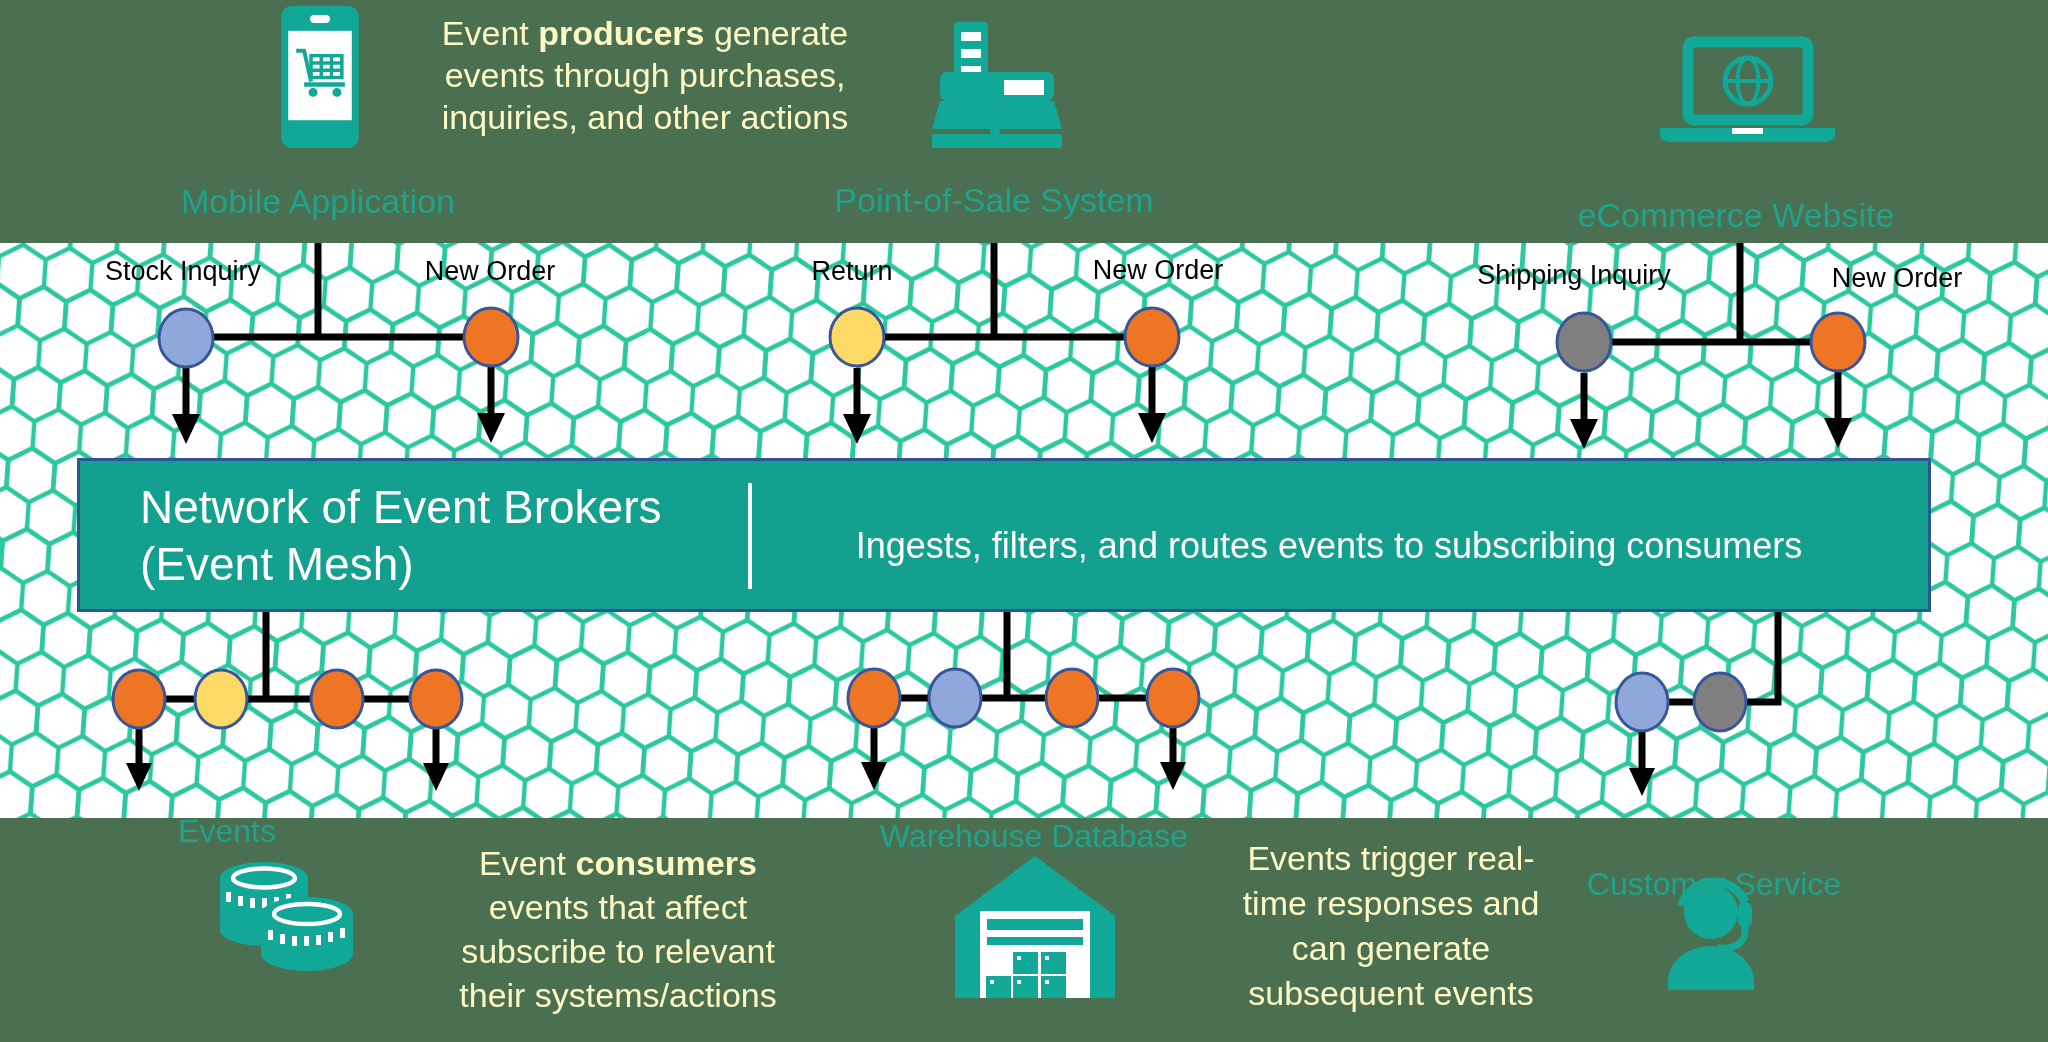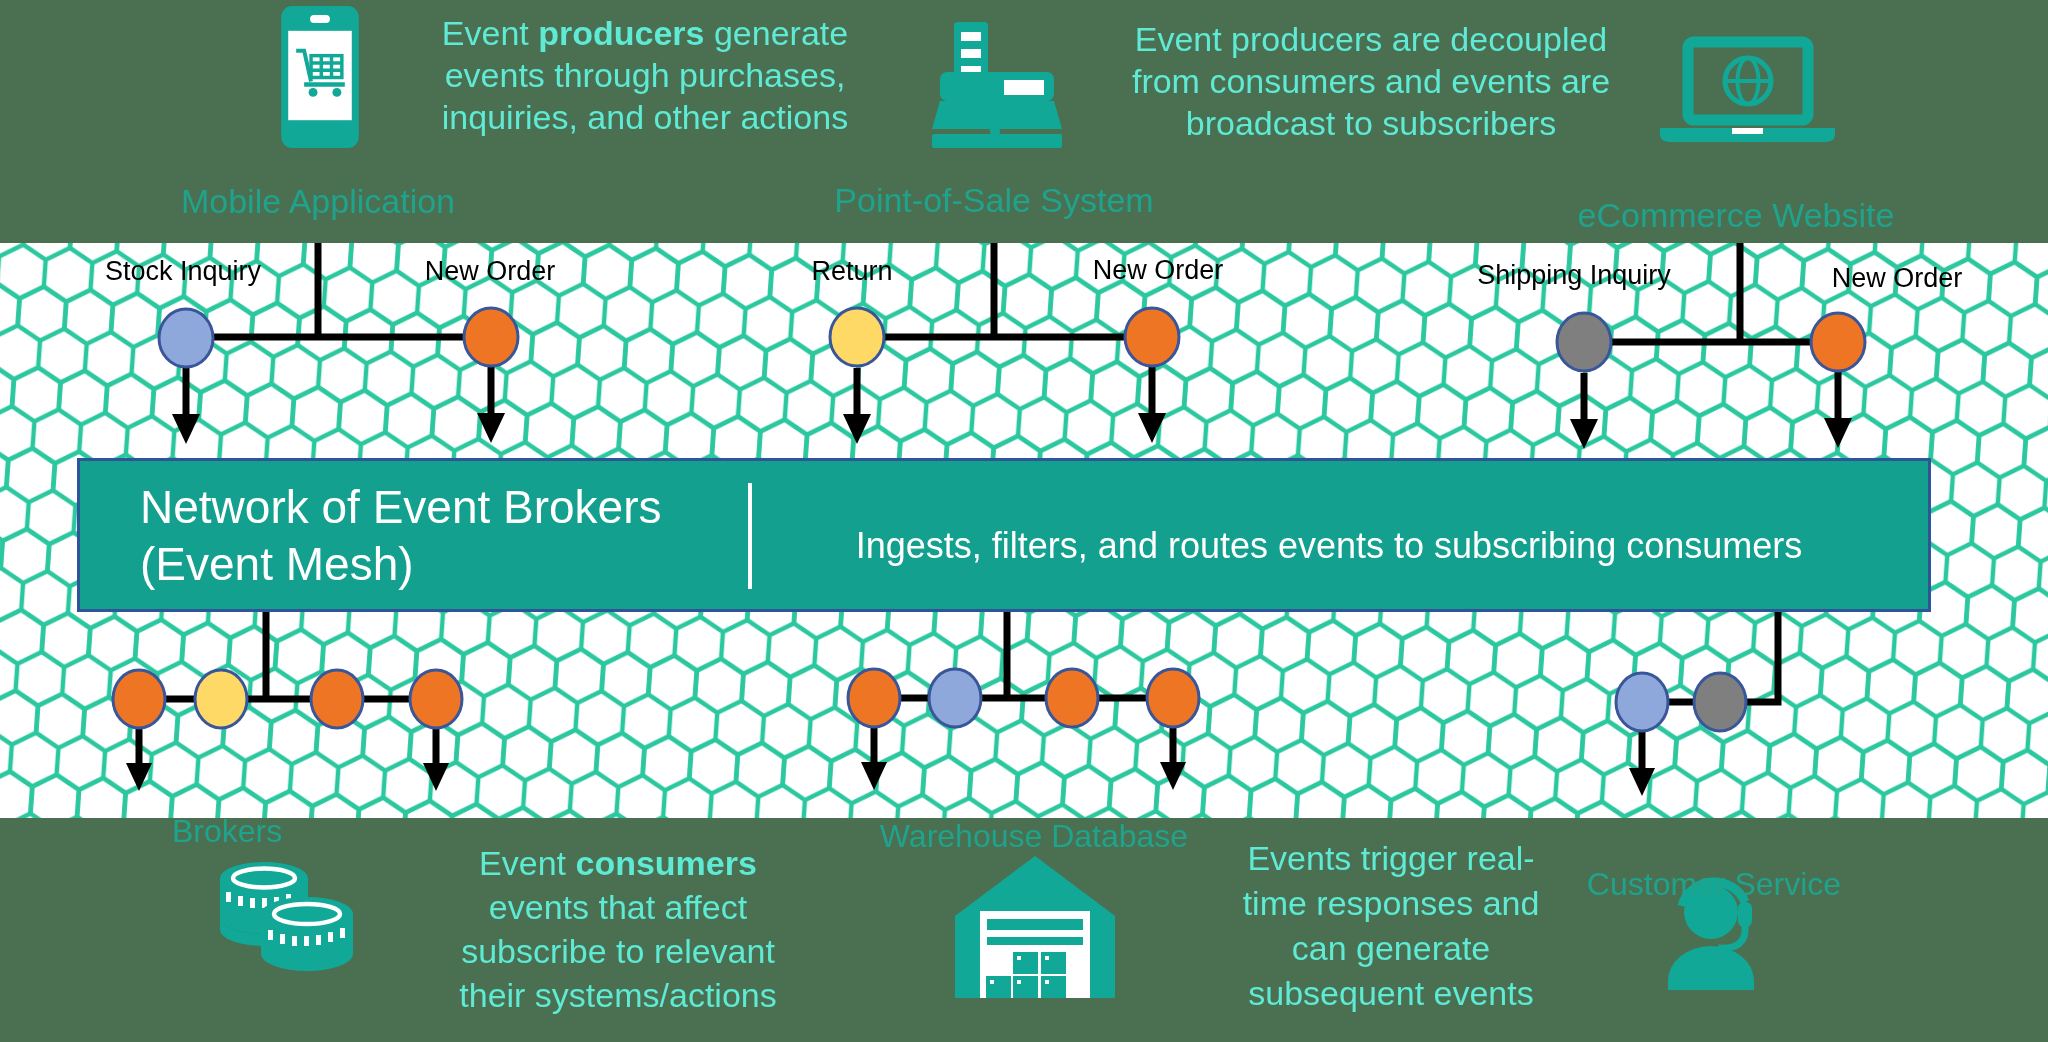--- a/index.html
+++ b/index.html
@@ -1,20 +1,20 @@
 <!DOCTYPE html>
 <html style="--background: #4a7051; --teal: #12a897; --teal-text: #1fa38c; --bar-fill: #13a08f; --bar-border: #2e5597; --mesh-stroke: #2bc79e; --orange: #ed7524; --blue: #8fa8dc; --yellow: #ffd966; --gray: #7f7f7f; --dot-stroke: #3a569a; --line: #000000;"><head>
 <meta charset="utf-8">
 <style>
   html,body{margin:0;padding:0;background:#333;}
   #canvas{position:relative;width:2048px;height:1042px;overflow:hidden;
           background:var(--background,#4a7051);
           font-family:"Liberation Sans", sans-serif;}
   .abs{position:absolute;}
-  .note{color:#5eead4;font-size:34px;line-height:42px;text-align:center;white-space:nowrap;}
+  .note{color:#fef9c3;font-size:34px;line-height:42px;text-align:center;white-space:nowrap;}
   .note b{font-weight:700;}
   .prod-label{color:var(--teal-text,#1fa38c);font-size:34px;white-space:nowrap;transform:translateX(-50%);}
   .cons-label{color:var(--teal-text,#1fa38c);font-size:32px;white-space:nowrap;transform:translateX(-50%);z-index:6;}
   .evt-label{color:#000;font-size:27px;white-space:nowrap;transform:translateX(-50%);z-index:5;}
   .center-x{transform:translateX(-50%);}
   #mesh-band{left:0;top:243px;width:2048px;height:575px;z-index:1;}
   #connectors{left:0;top:243px;width:2048px;height:575px;z-index:2;}
   #broker-bar{left:77px;top:458px;width:1854px;height:154px;z-index:3;
      background:var(--bar-fill,#13a08f);border:3px solid var(--bar-border,#2e5597);box-sizing:border-box;}
   .bar-title{position:absolute;left:60px;top:18px;width:700px;text-align:left;color:#fff;
@@ -166,27 +166,22 @@
     <path class="teal" d="M0 92 H175 V98 q0 8 -10 8 H10 q-10 0 -10 -8 Z"></path>
     <rect class="white" x="72" y="92" width="31" height="6"></rect>
   </svg>
   <div class="abs prod-label" style="left:1736px;top:196px;">eCommerce Website</div>
 
   <div class="abs note center-x" style="left:645px;top:12px;">
     <div><span>Event </span><b>producers</b><span> generate</span></div>
     <div>events through purchases,</div>
     <div>inquiries, and other actions</div>
   </div>
-  <div class="abs note center-x" style="left:1371px;top:18px;">
-    <div>Event producers are decoupled</div>
-    <div>from consumers and events are</div>
-    <div>broadcast to subscribers</div>
-  </div>
-
-  <div class="abs cons-label" style="left:227px;top:813px;">Brokers</div>
+
+  <div class="abs cons-label" style="left:227px;top:813px;">Events</div>
   <svg class="abs" style="left:212px;top:856px;z-index:2;" width="145" height="120" viewBox="0 0 145 120">
     <g>
       <path class="teal" d="M8 22 L8 62 A44 16 0 0 0 96 62 L96 22"></path>
       <ellipse class="teal" cx="52" cy="22" rx="44" ry="16"></ellipse>
       <ellipse class="whiteln" style="stroke-width:4.5;" cx="52" cy="22" rx="31" ry="9.5"></ellipse>
       <g class="white">
         <rect x="14" y="36" width="5" height="10"></rect>
           <rect x="26" y="40" width="5" height="10"></rect>
         <rect x="38" y="42" width="5" height="10"></rect>
           <rect x="50" y="42" width="5" height="10"></rect>

